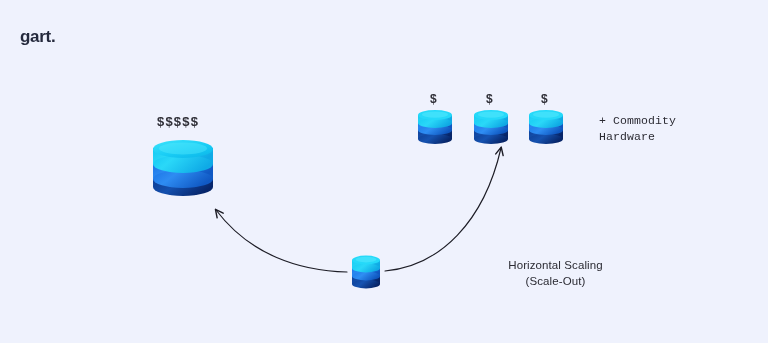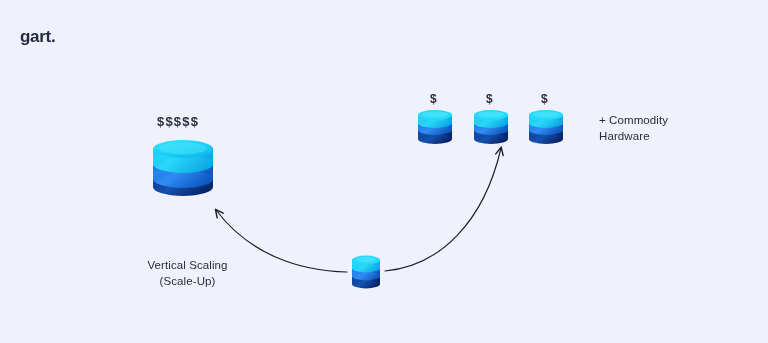--- a/index.html
+++ b/index.html
@@ -37,21 +37,21 @@
     position: absolute;
     color: #2b2b33;
     font-size: 11.5px;
     line-height: 15.5px;
     white-space: pre-line;
     letter-spacing: 0.1px;
   }
   .txt.center { text-align: center; }
 
   #label-vertical-resources { left: 57px;  top: 144px; }
-  #label-commodity          { left: 599px; top: 113px; }
+  #label-commodity          { left: 599px; top: 113px; font-family: Liberation Mono, monospace; }
   #label-vertical-scaling   { left: 125px; top: 258px; width: 125px; }
   #label-horizontal-scaling { left: 493px; top: 258px; width: 125px; }
 
   
   .money {
     position: absolute;
     color: #303038;
     font-size: 13px;
     font-weight: 700;
     letter-spacing: 1.2px;
@@ -139,22 +139,20 @@
       <ellipse cx="31" cy="39" rx="30" ry="9" fill="url(#gL2)"></ellipse>
 
       <rect x="1" y="8" width="60" height="16" fill="url(#gL1)"></rect>
       <ellipse cx="31" cy="24" rx="30" ry="9" fill="url(#gL1)"></ellipse>
 
       <ellipse cx="31" cy="9" rx="30" ry="9" fill="url(#gLtop)"></ellipse>
       <ellipse cx="31" cy="8.4" rx="24" ry="6" fill="#55e9fd" opacity="0.42"></ellipse>
     </svg>
   </div>
 
-  <div id="label-vertical-scaling" class="txt center">Vertical Scaling
-(Scale-Up)</div>
 
   <div id="money-node-1" class="money money-small">$</div>
   <div id="money-node-2" class="money money-small">$</div>
   <div id="money-node-3" class="money money-small">$</div>
 
   <div id="db-node-1" class="db">
     <svg width="36" height="38" viewBox="0 0 36 38">
       <defs>
         <linearGradient id="gS1a" x1="0" y1="0" x2="1" y2="0.4">
           <stop offset="0" stop-color="#17ccf3"></stop>
@@ -205,20 +203,22 @@
       <rect x="1" y="6" width="34" height="8" fill="url(#gS1a)"></rect>
       <ellipse cx="18" cy="14" rx="17" ry="5" fill="url(#gS1a)"></ellipse>
       <ellipse cx="18" cy="6" rx="17" ry="5" fill="#25d9f9"></ellipse>
       <ellipse cx="18" cy="5.6" rx="13" ry="3.2" fill="#5fecfd" opacity="0.45"></ellipse>
     </svg>
   </div>
 
   <div id="label-commodity" class="txt">+ Commodity
 Hardware</div>
 
+  <div id="label-horizontal-scaling" class="txt center">Horizontal Scaling
+(Scale-Out)</div>
 
   <div id="db-center" class="db">
     <svg width="30" height="36" viewBox="0 0 30 36">
       <defs>
         <linearGradient id="gC1" x1="0" y1="0" x2="1" y2="0.4">
           <stop offset="0" stop-color="#17ccf3"></stop>
             <stop offset="0.45" stop-color="#2ad8f8"></stop>
             <stop offset="1" stop-color="#0fa9e4"></stop>
         </linearGradient>
         <linearGradient id="gC2" x1="0" y1="0" x2="1" y2="0.4">

